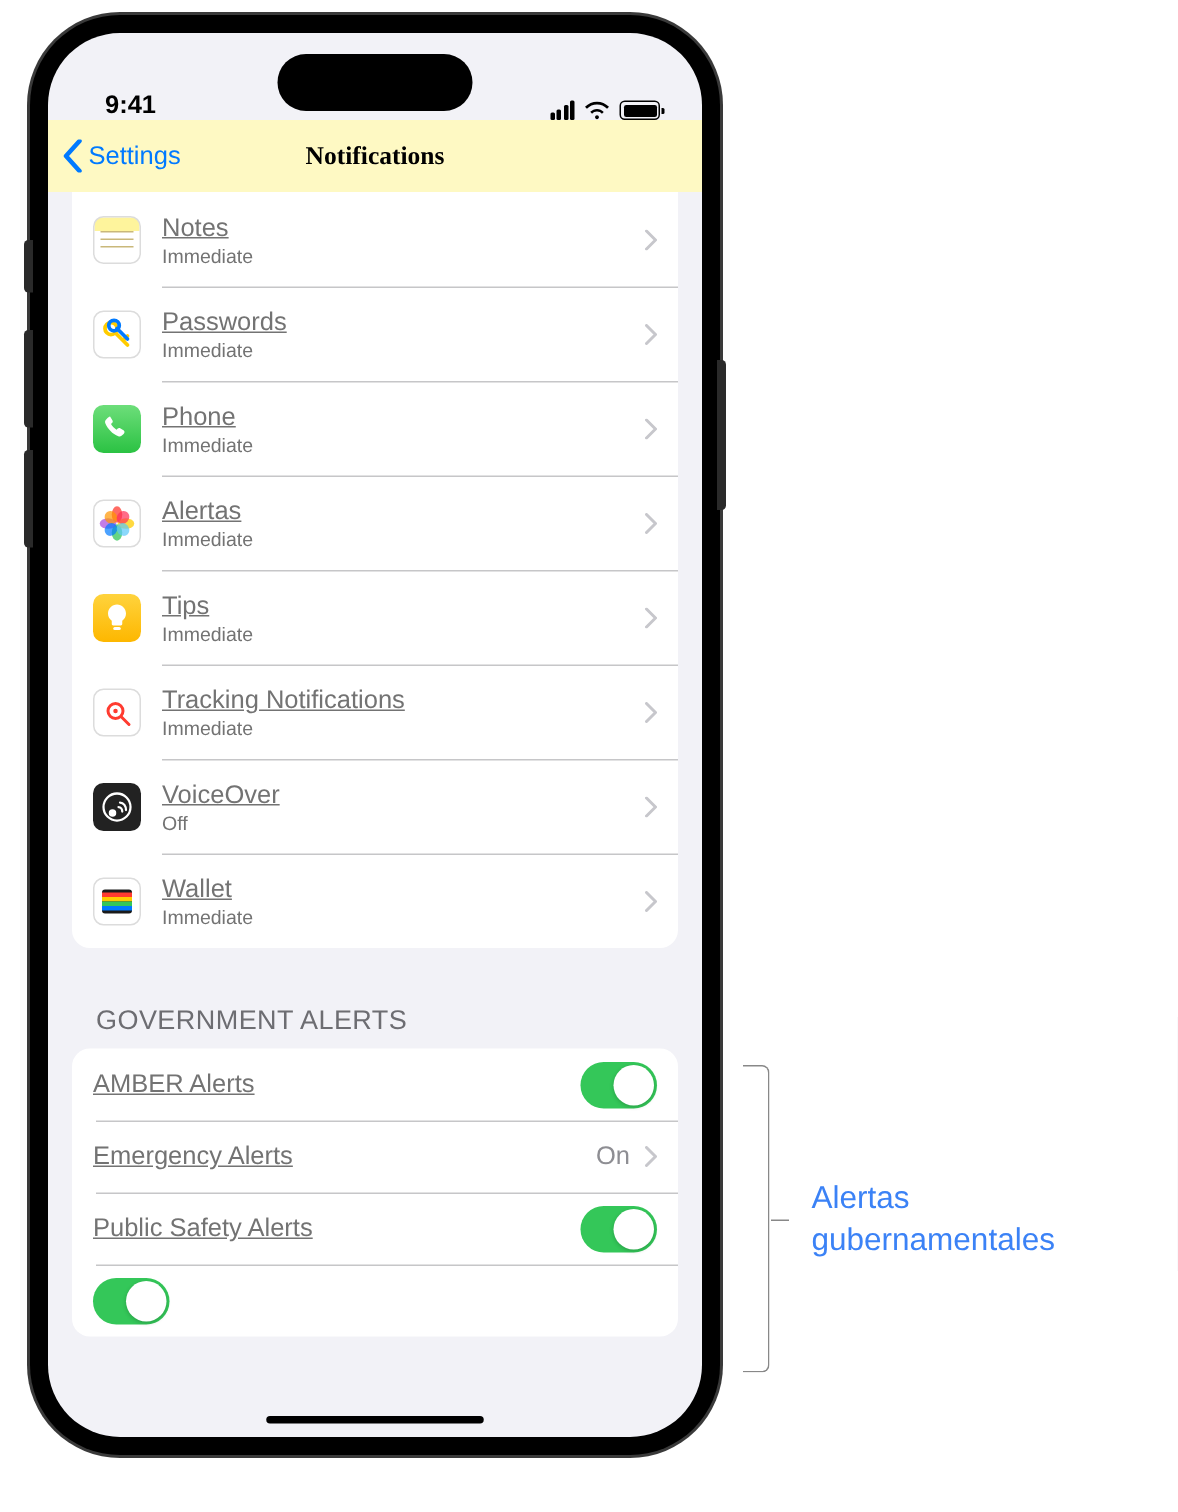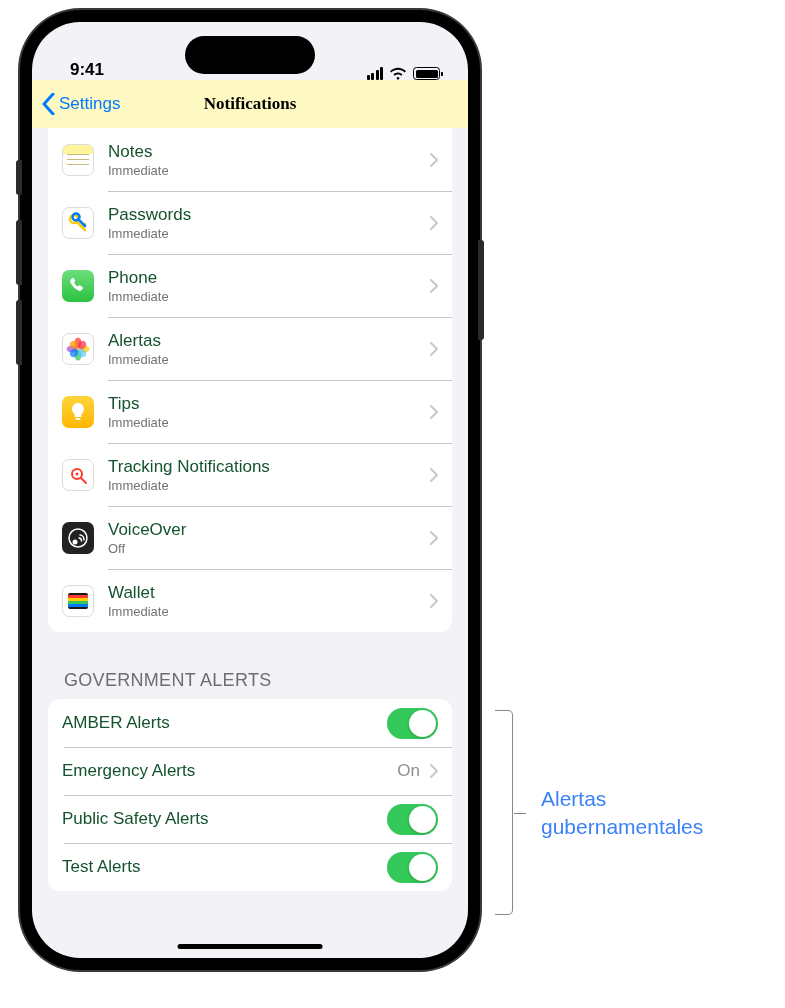--- a/index.html
+++ b/index.html
@@ -199,22 +199,23 @@
     }
     .row-text {
       flex: 1;
       display: flex;
       flex-direction: column;
       justify-content: center;
       gap: 1px;
     }
     .row-title {
       font-size: 17px;
-      color: #14532d;
+      color: #737373;
       line-height: 1.25;
+      text-decoration: underline;
     }
     .row-subtitle {
       font-size: 13px;
       color: #737373;
       line-height: 1.2;
     }
     .row-value {
       font-size: 17px;
       color: #8e8e93;
       margin-right: 10px;
@@ -500,23 +501,20 @@
               <path d="M1 1l6 6-6 6" stroke="#c7c7cc" stroke-width="2" fill="none" stroke-linecap="round" stroke-linejoin="round"></path>
             </svg>
         </div>
         <div class="row compact">
           <div class="row-text">
               <span class="row-title">Public Safety Alerts</span>
             </div>
           <div class="toggle"></div>
         </div>
         <div class="row compact">
-          <div class="row-text">
-              <span class="row-title">Test Alerts</span>
-            </div>
           <div class="toggle"></div>
         </div>
       </div>
     </div>
 
     <div class="home-indicator"></div>
   </div>
 </div>
 
 <div class="callout">

